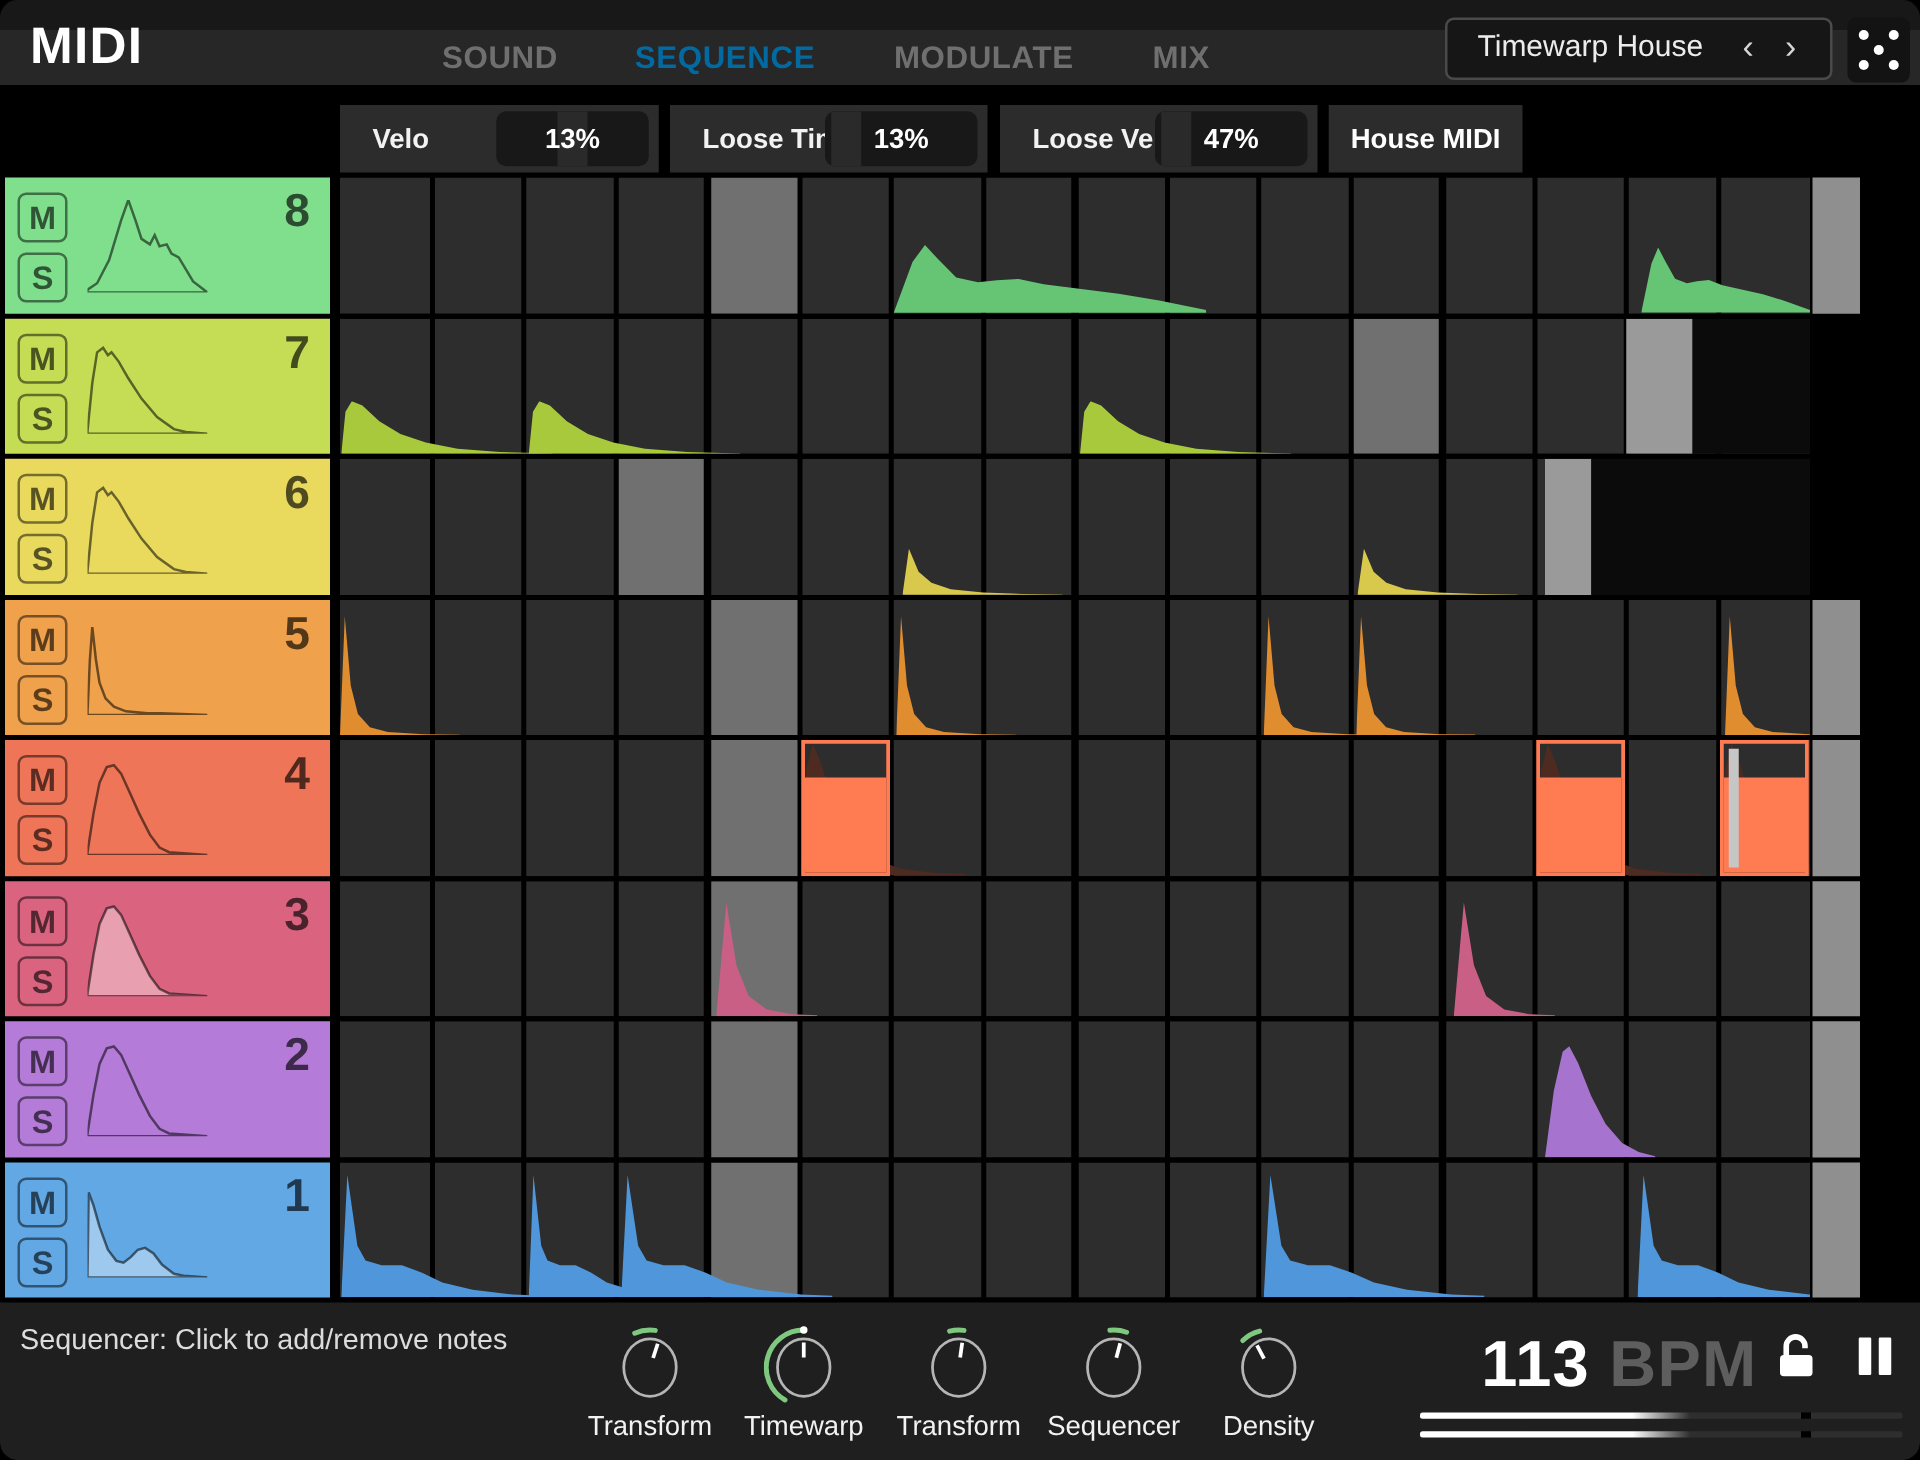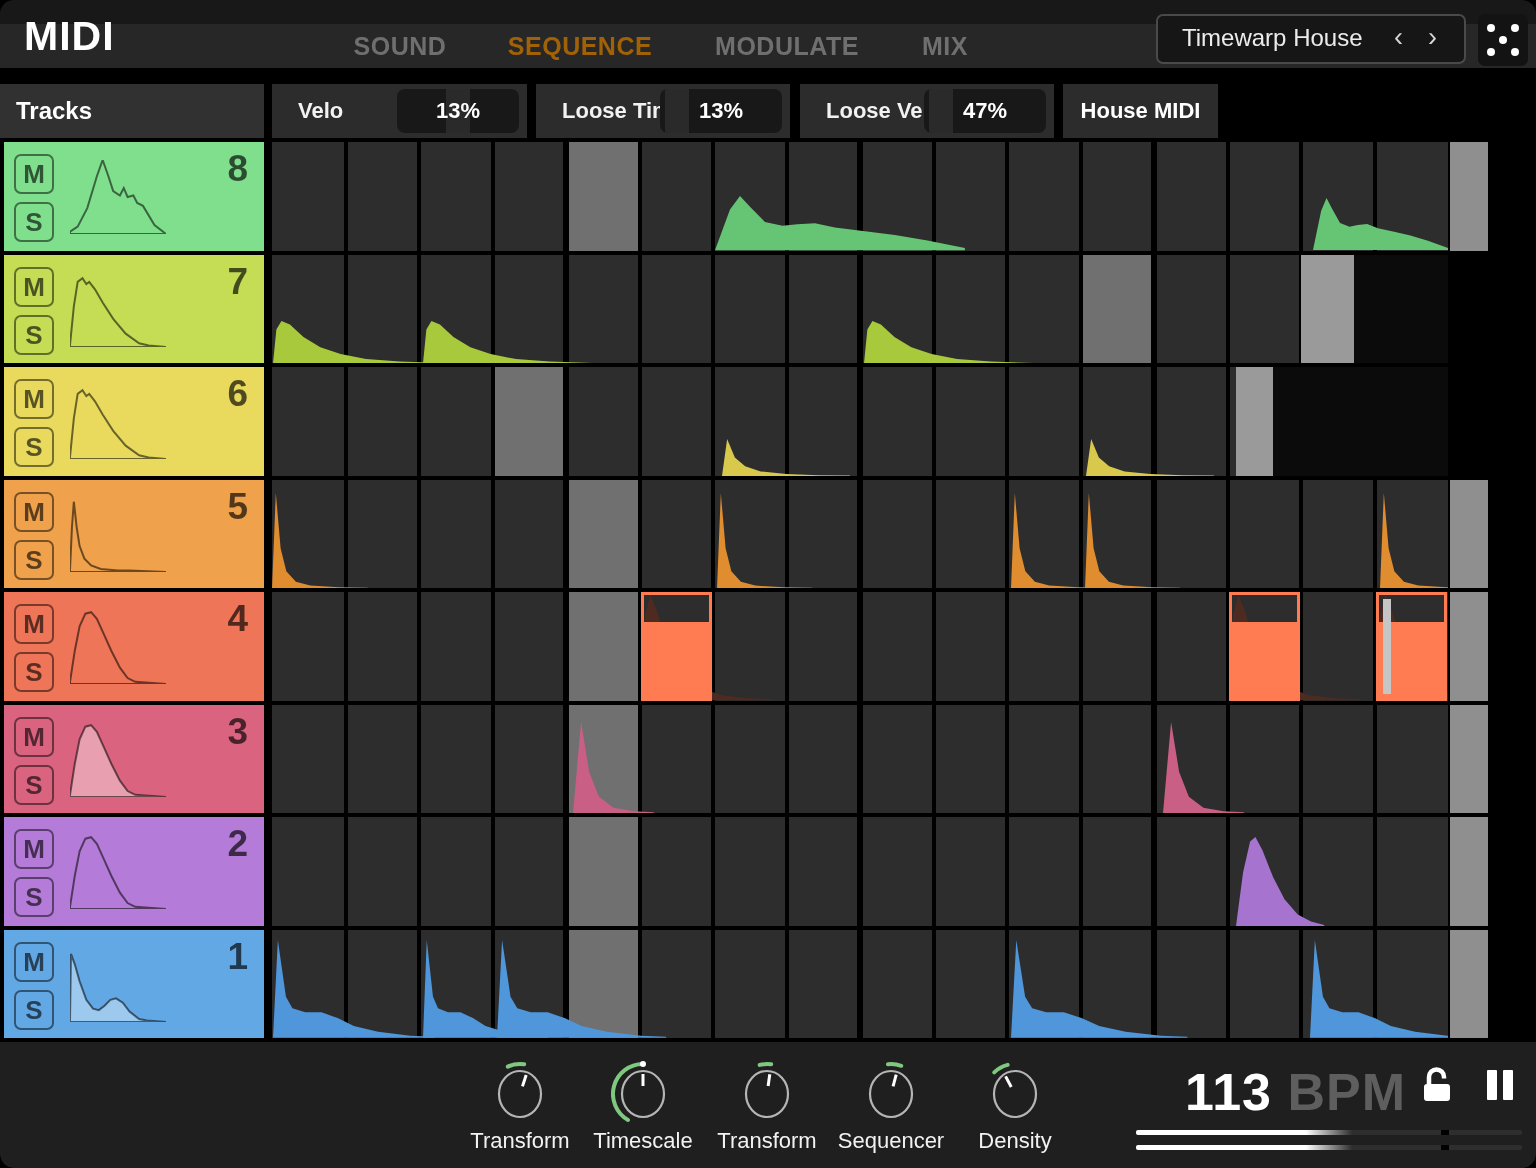--- a/index.html
+++ b/index.html
@@ -4,21 +4,21 @@
 <style>
   html,body{margin:0;padding:0;background:#000;width:1536px;height:1168px;overflow:hidden;}
   *{box-sizing:border-box;font-family:"Liberation Sans",sans-serif;}
   #app{position:absolute;left:0;top:0;width:1536px;height:1168px;background:#000;border-radius:14px;overflow:hidden;}
   .abs{position:absolute;}
   
   #topstrip{left:0;top:0;width:1536px;height:24px;background:#181818;}
   #headband{left:0;top:24px;width:1536px;height:44px;background:#272727;}
   #logo{left:24px;top:13px;font-size:41px;font-weight:800;color:#fff;letter-spacing:1px;}
   .tab{top:25px;height:58px;line-height:42px;font-size:25px;font-weight:700;letter-spacing:.5px;color:#6f6f6f;transform:translateX(-50%);cursor:default;white-space:nowrap;}
-  .tab.active{color:#a16207;}
+  .tab.active{color:#0369a1;}
   #presetbox{left:1156px;top:14px;width:310px;height:50px;background:#161616;border:2px solid #4a4a4a;border-radius:7px;}
   #presetname{left:1182px;top:24px;font-size:24px;font-weight:500;color:#ececec;}
   .chev{top:22px;font-size:27px;color:#d6d6d6;font-weight:400;}
   #dicebtn{left:1478px;top:14px;width:50px;height:52px;background:#131313;border-radius:7px;}
   .dot{position:absolute;width:8px;height:8px;border-radius:50%;background:#fff;}
   
   #trackshdr{left:0;top:84px;width:264px;height:54px;background:#313131;}
   #trackslabel{left:16px;top:13px;font-size:24px;font-weight:700;color:#fff;}
   .pgroup{top:84px;height:54px;background:#2c2c2c;}
   .plabel{position:absolute;left:26px;top:14px;font-size:22px;font-weight:600;color:#f2f2f2;white-space:nowrap;}
@@ -71,23 +71,20 @@
   <div class="abs chev" style="left:1394px;">‹</div>
   <div class="abs chev" style="left:1428px;">›</div>
   <div class="abs" id="dicebtn">
     <span class="dot" style="left:9px;top:10px;"></span>
     <span class="dot" style="left:33px;top:10px;"></span>
     <span class="dot" style="left:21px;top:22px;"></span>
     <span class="dot" style="left:9px;top:34px;"></span>
     <span class="dot" style="left:33px;top:34px;"></span>
   </div>
 
-  <div class="abs" id="trackshdr">
-    <div class="abs" id="trackslabel">Tracks</div>
-  </div>
   <div id="paramrow">
       <div class="abs pgroup" style="left: 272px; width: 255px;">
         <div class="plabel">Velo</div>
         <div class="pbox">
           <div class="pband" style="left: 40%; width: 20%;"></div>
           <div class="pval">13%</div>
         </div>
       </div>
       <div class="abs pgroup" style="left: 536px; width: 254px;">
         <div class="plabel">Loose Time</div>
@@ -418,34 +415,35 @@
           </svg>
           <svg class="notesvg" width="161.70000000000002" height="97.65" viewBox="0 0 100 100" preserveAspectRatio="none" style="left: 1037.82px;">
             <polygon points="0.0,100.0 3.0,0.0 8.0,58.0 12.0,70.0 20.0,74.0 30.0,74.0 40.0,80.0 50.0,88.0 65.0,94.0 85.0,98.0 100.0,99.0 100,100 0,100" fill="#4f97da"></polygon>
           </svg>
         </div>
         <div class="strip"></div>
       </div>
     </div>
 
   <div class="abs" id="footer">
+    <div class="abs" id="hint">Sequencer: Click to add/remove notes</div>
     <div id="knobs">
         <div class="abs" style="left: 488px; top: 12px;"><svg width="64" height="70" viewBox="0 0 64 70">
             <ellipse cx="32" cy="40" rx="21" ry="23" fill="none" stroke="#b5b5b5" stroke-width="2.2"></ellipse>
             <line x1="32" y1="20" x2="32" y2="32" stroke="#fff" stroke-width="3" transform="rotate(18 32 40)"></line>
             <path d="M19.8 12.6 A30 30 0 0 1 36.2 10.3" stroke="#7fc87f" stroke-width="4" stroke-linecap="round" fill="none"></path>
           </svg></div>
         <div class="knoblabel" style="left: 440px;">Transform</div>
         <div class="abs" style="left: 611px; top: 12px;"><svg width="64" height="70" viewBox="0 0 64 70">
             <ellipse cx="32" cy="40" rx="21" ry="23" fill="none" stroke="#b5b5b5" stroke-width="2.2"></ellipse>
             <line x1="32" y1="20" x2="32" y2="32" stroke="#fff" stroke-width="3" transform="rotate(0 32 40)"></line>
             <path d="M17.0 66.0 A30 30 0 0 1 32.0 10.0" stroke="#7fc87f" stroke-width="4" stroke-linecap="round" fill="none"></path>
             <circle cx="32" cy="10" r="3" fill="#fff"></circle>
           </svg></div>
-        <div class="knoblabel" style="left: 563px;">Timescale</div>
+        <div class="knoblabel" style="left: 563px;">Timewarp</div>
         <div class="abs" style="left: 735px; top: 12px;"><svg width="64" height="70" viewBox="0 0 64 70">
             <ellipse cx="32" cy="40" rx="21" ry="23" fill="none" stroke="#b5b5b5" stroke-width="2.2"></ellipse>
             <line x1="32" y1="20" x2="32" y2="32" stroke="#fff" stroke-width="3" transform="rotate(8 32 40)"></line>
             <path d="M24.7 10.9 A30 30 0 0 1 36.2 10.3" stroke="#7fc87f" stroke-width="4" stroke-linecap="round" fill="none"></path>
           </svg></div>
         <div class="knoblabel" style="left: 687px;">Transform</div>
         <div class="abs" style="left: 859px; top: 12px;"><svg width="64" height="70" viewBox="0 0 64 70">
             <ellipse cx="32" cy="40" rx="21" ry="23" fill="none" stroke="#b5b5b5" stroke-width="2.2"></ellipse>
             <line x1="32" y1="20" x2="32" y2="32" stroke="#fff" stroke-width="3" transform="rotate(15 32 40)"></line>
             <path d="M28.9 10.2 A30 30 0 0 1 42.3 11.8" stroke="#7fc87f" stroke-width="4" stroke-linecap="round" fill="none"></path>

